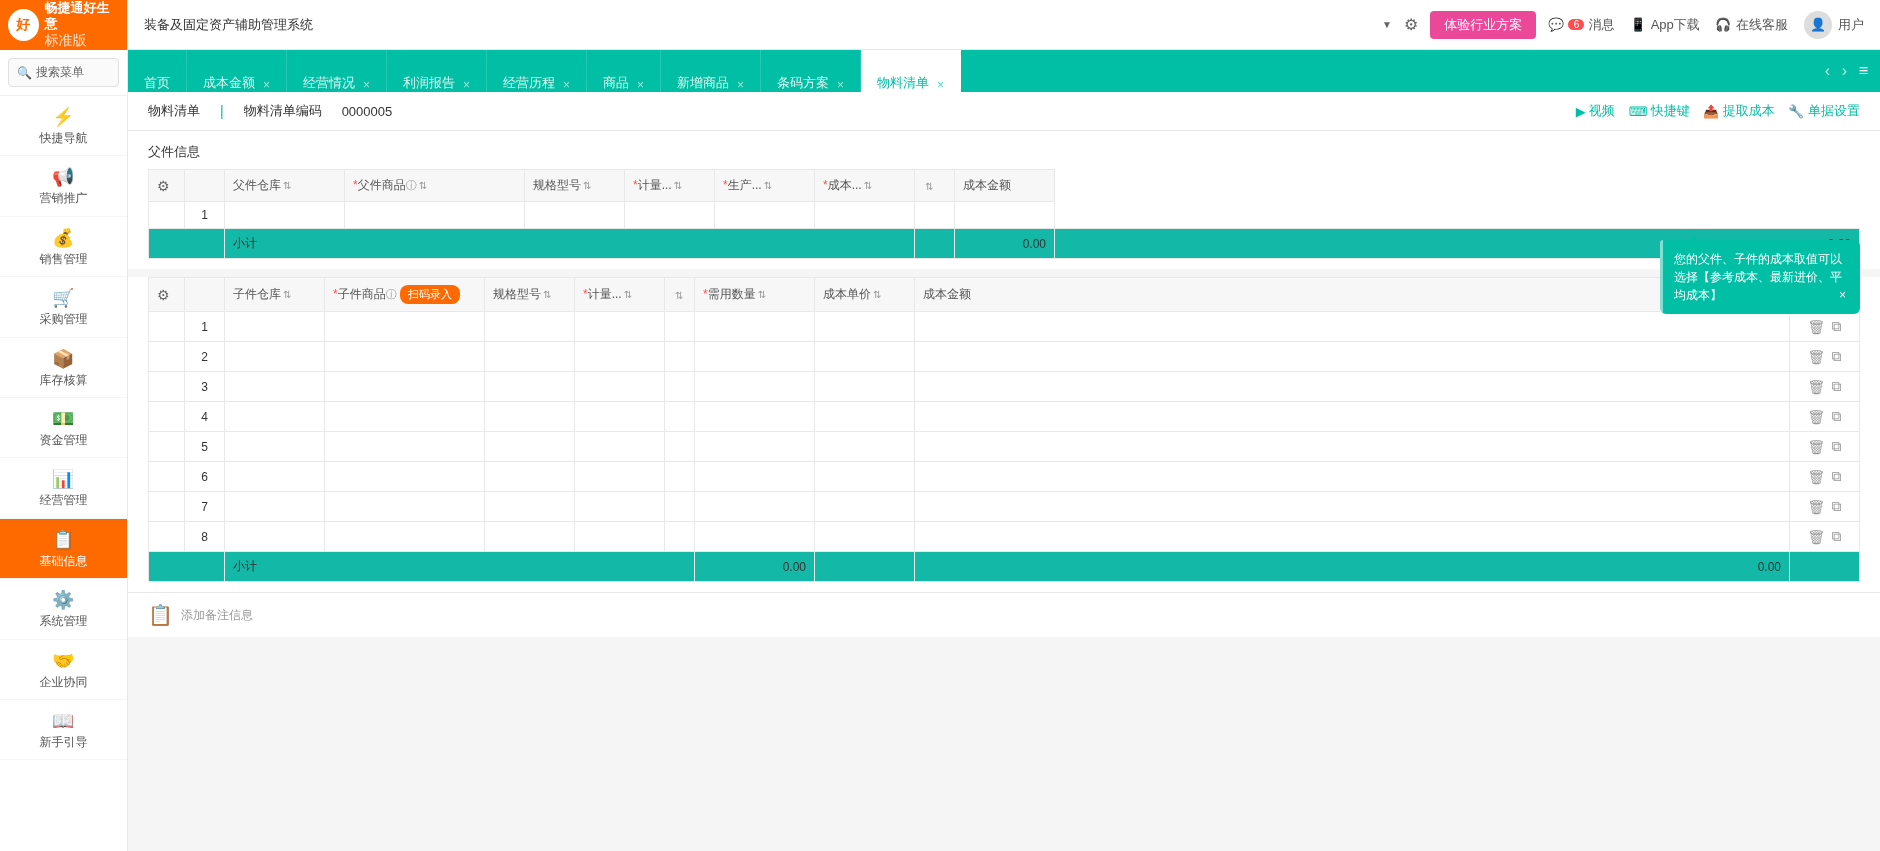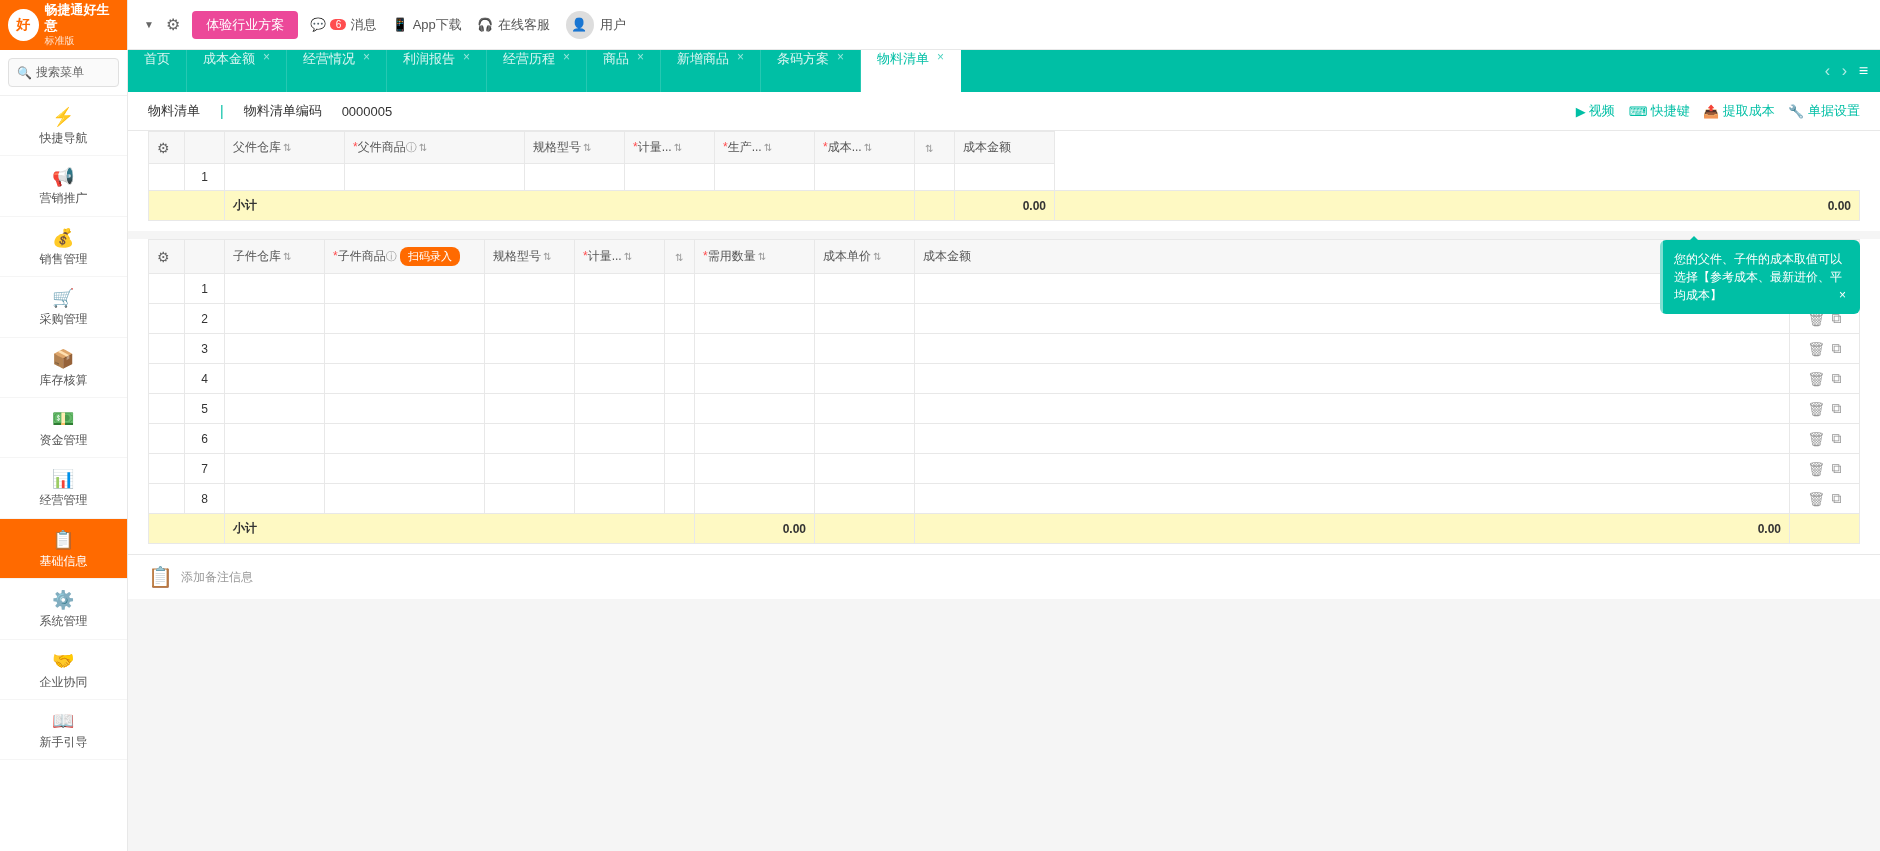--- a/index.html
+++ b/index.html
@@ -23,21 +23,21 @@
       height: 50px;
     }
     .sidebar-logo-icon {
       width: 32px; height: 32px;
       background: #fff;
       border-radius: 50%;
       display: flex; align-items: center; justify-content: center;
       color: #ff6a00; font-size: 14px; font-weight: bold;
     }
     .sidebar-logo-text { color: #fff; font-size: 13px; font-weight: bold; line-height: 1.2; }
-    .sidebar-logo-sub { color: rgba(255,255,255,0.8); font-size: 10px; }
+    .sidebar-logo-sub { color: rgba(255,255,255,0.8); font-size: 14px; }
     .sidebar-search {
       padding: 8px;
       border-bottom: 1px solid #f0f0f0;
     }
     .sidebar-search-btn {
       width: 100%; padding: 5px 8px;
       border: 1px solid #e0e0e0; border-radius: 4px;
       background: #fafafa; cursor: pointer;
       display: flex; align-items: center; gap: 4px;
       color: #666; font-size: 12px;
@@ -112,21 +112,21 @@
       background: #00bfa5;
       display: flex;
       align-items: center;
       height: 42px;
       overflow: hidden;
     }
     .nav-tab {
       padding: 0 16px;
       height: 100%;
       display: flex;
-      align-items: flex-start;
+      align-items: flex-end;
       gap: 6px;
       color: rgba(255,255,255,0.85);
       cursor: pointer;
       font-size: 13px;
       white-space: nowrap;
       border-right: 1px solid rgba(255,255,255,0.15);
     }
     .nav-tab.active { background: #fff; color: #00bfa5; font-weight: 500; }
     .nav-tab-close { font-size: 12px; opacity: 0.7; margin-left: 2px; }
     .nav-tabs-end { margin-left: auto; padding-right: 8px; }
@@ -193,22 +193,22 @@
       text-align: left;
       white-space: nowrap;
     }
     .data-table td {
       border: 1px solid #e8e8e8;
       padding: 6px 8px;
       color: #333;
       background: #fff;
     }
     .data-table .subtotal-row td {
-      background: #fef9c3;
-      font-weight: 700;
+      background: #14b8a6;
+      font-weight: 400;
     }
     .col-num { width: 40px; text-align: center; color: #999; }
     .col-settings { width: 36px; text-align: center; }
     .required { color: #ff4d4f; }
     .col-right { text-align: right; }
 
     .settings-gear { color: #666; font-size: 14px; cursor: pointer; }
     .sort-icon { color: #999; font-size: 10px; margin-left: 2px; }
 
     
@@ -359,20 +359,21 @@
     <div class="sidebar-item">
       <span class="sidebar-item-icon">📖</span>
       <span class="sidebar-item-label">新手引导</span>
     </div>
   </div>
 </div>
 
 <div class="main">
 
   <div class="topbar">
+    <span class="topbar-title">装备及固定资产辅助管理系统</span>
     <span class="dropdown-arrow">▼</span>
     <span class="settings-icon">⚙</span>
     <button class="topbar-btn">体验行业方案</button>
     <div class="topbar-actions">
       <div class="topbar-action-item">
         <span>💬</span>
         <span class="badge">6</span>
         <span>消息</span>
       </div>
       <div class="topbar-action-item">
@@ -461,20 +462,21 @@
         </div>
       </div>
 
       <div class="tooltip-popup">
         <div class="tooltip-bar"></div>
         <span>您的父件、子件的成本取值可以选择【参考成本、最新进价、平均成本】</span>
         <span class="tooltip-close">×</span>
       </div>
 
       <div class="form-section">
+        <div class="section-title">父件信息</div>
         <table class="data-table">
           <thead>
             <tr>
               <th class="col-settings">
                 <span class="settings-gear">⚙</span>
               </th>
               <th class="col-num"></th>
               <th class="parent-col-warehouse">
                 <span>父件仓库</span><span class="sort-icon">⇅</span>
               </th>

